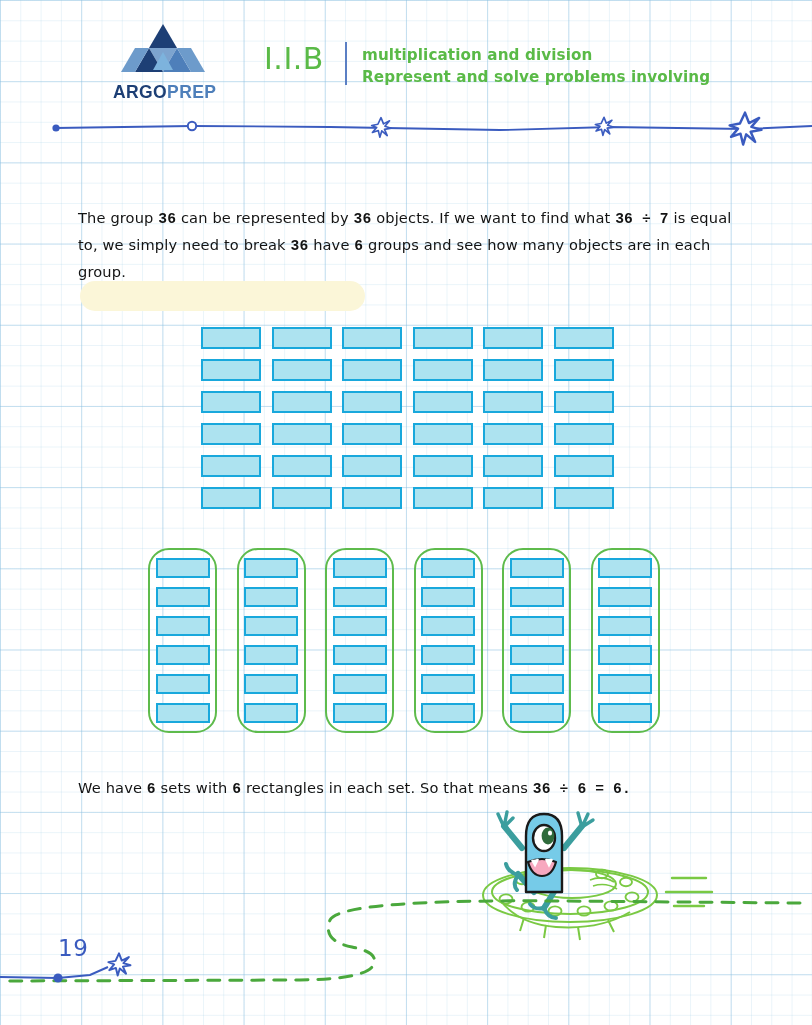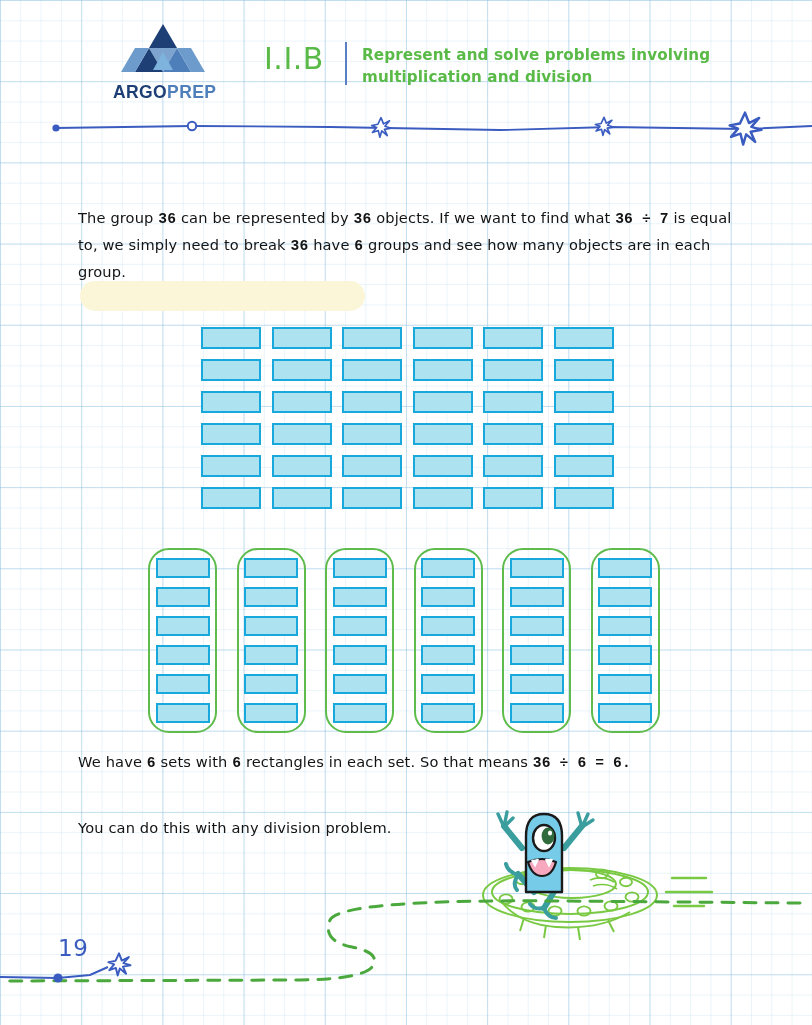--- a/index.html
+++ b/index.html
@@ -91,21 +91,21 @@
     position: absolute;
     font-family: "DejaVu Sans", sans-serif;
     font-size: 14.6px;
     line-height: 25px;
     color: #131313;
     letter-spacing: 0.15px;
   }
   .para b { font-weight: bold; font-family: Liberation Mono, monospace; }
   #p1 { left: 78px; top: 157px; width: 680px; }
   #p2 { left: 78px; top: 205px; width: 665px; }
-  #p3 { left: 78px; top: 749px; width: 640px; }
+  #p3 { left: 78px; top: 775px; width: 640px; }
   #p4 { left: 78px; top: 815px; width: 600px; }
 
   
   #banner {
     position: absolute;
     left: 80px; top: 281px;
     width: 285px; height: 30px;
     background: #fbf6d8;
     border-radius: 15px;
   }
@@ -199,22 +199,22 @@
         <polygon points="50,28 40,46 40,46" fill="#7db3dd"></polygon>
         <polygon points="22,24 36,24 29,36" fill="#4e7fba" opacity="0"></polygon>
       </svg>
       <div id="logo-word"><span class="lw-argo">ARGO</span><span class="lw-prep">PREP</span></div>
     </div>
 
     <div id="code">I.I.B</div>
     <div id="code-rule"></div>
 
     <div id="title">
+      <div>multiplication and division</div>
       <div>Represent and solve problems involving</div>
-      <div>multiplication and division</div>
     </div>
 
     <svg id="divider" viewBox="0 0 812 50">
       <path d="M55,28 L192,26 L330,27 L500,30 L610,27 L745,29 L812,26" stroke="#3a5bbf" stroke-width="1.8" fill="none"></path>
       <circle cx="56" cy="28" r="3.6" fill="#3a5bbf"></circle>
       <circle cx="192" cy="26" r="4.2" fill="#ffffff" stroke="#3a5bbf" stroke-width="2"></circle>
 
       <g transform="translate(381,27) scale(0.78)">
         <path d="M0,-12 L3.2,-4 L11,-8 L5,-1 L13,1.5 L4.5,3 L8,11 L1,5 L-1.5,13 L-3.5,4.5 L-11,7 L-5.5,0.5 L-12,-2 L-4,-3.5 Z" fill="#ffffff" stroke="#3a5bbf" stroke-width="2.1" stroke-linejoin="round"></path>
       </g>
@@ -315,21 +315,20 @@
         <div class="group-rect" style="background: rgb(173, 227, 240); border-color: rgb(25, 168, 220);"></div>
         <div class="group-rect" style="background: rgb(173, 227, 240); border-color: rgb(25, 168, 220);"></div>
         <div class="group-rect" style="background: rgb(173, 227, 240); border-color: rgb(25, 168, 220);"></div>
         <div class="group-rect" style="background: rgb(173, 227, 240); border-color: rgb(25, 168, 220);"></div>
         <div class="group-rect" style="background: rgb(173, 227, 240); border-color: rgb(25, 168, 220);"></div>
         <div class="group-rect" style="background: rgb(173, 227, 240); border-color: rgb(25, 168, 220);"></div>
       </div>
     </div>
 
   <div class="para" id="p3"><span>We have </span><b>6</b><span> sets with </span><b>6</b><span> rectangles in each set. So that means </span><b>36 ÷ 6 = 6.</b></div>
-  <div class="para" id="p4">You can do this with any division problem.</div>
 
   <svg id="mascot" viewBox="0 0 340 145">
 
     <g fill="none" stroke="#7ac943" stroke-width="2">
       <ellipse cx="110" cy="95" rx="87" ry="27"></ellipse>
       <ellipse cx="110" cy="92" rx="78" ry="22"></ellipse>
       <ellipse cx="112" cy="84" rx="44" ry="14"></ellipse>
       <path d="M40,100 Q58,124 96,127 Q140,130 170,112"></path>
       <path d="M64,118 L60,131 M86,125 L84,138 M118,127 L120,140 M148,120 L154,132"></path>
       <g stroke-width="1.9">

